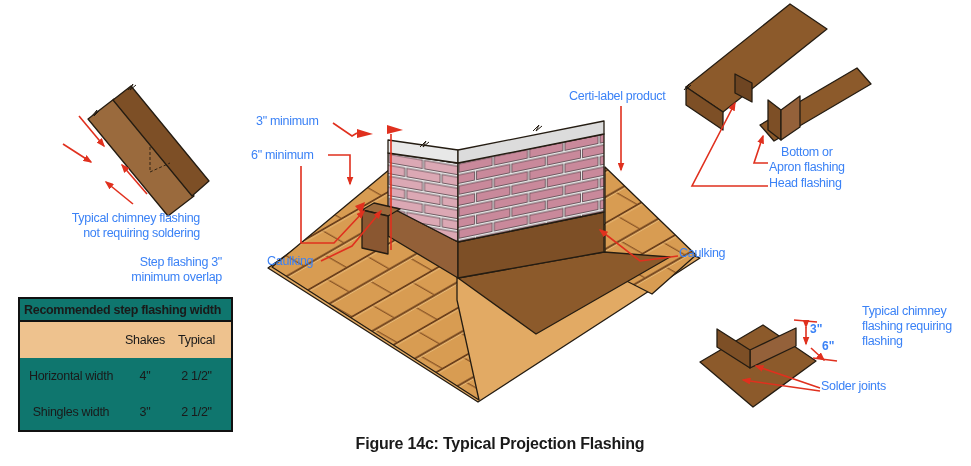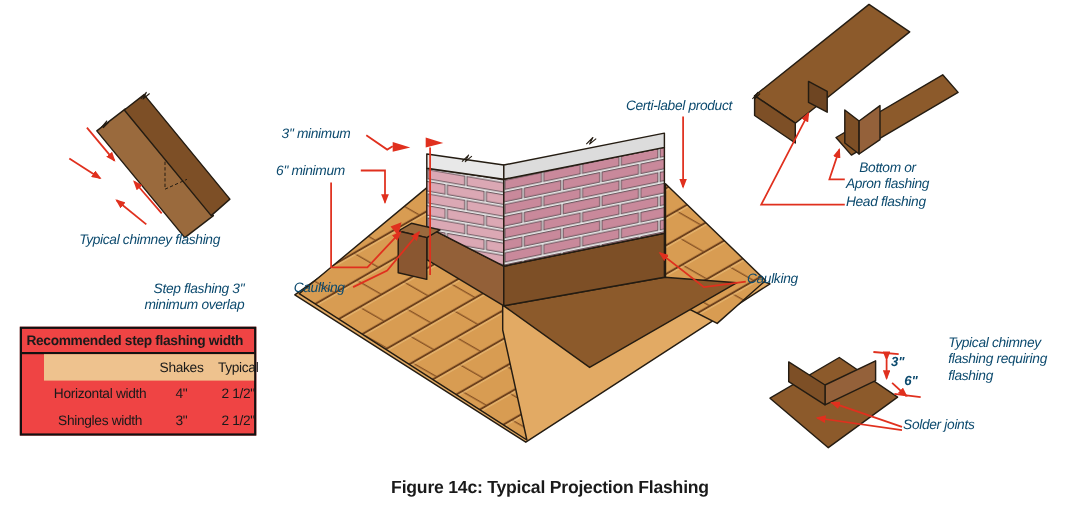--- a/index.html
+++ b/index.html
@@ -1,28 +1,28 @@
 <!DOCTYPE html>
 <html><head>
 <meta charset="utf-8">
 <style>
   html,body{margin:0;padding:0;background:#fff;}
   #stage{position:relative;width:971px;height:466px;background:#fff;overflow:hidden;
          font-family:"Liberation Sans",sans-serif;color:#1a1a1a;}
   #art{position:absolute;left:0;top:0;}
   .lbl{position:absolute;font-size:12.5px;line-height:15px;letter-spacing:-0.3px;
-       white-space:nowrap;color:#0c4a6e;font-style:italic;}
+       white-space:nowrap;color:#3b82f6;}
   .lbl-c{text-align:right;}
   .dim{font-size:12px;font-weight:bold;letter-spacing:0;}
   
   #sftable{position:absolute;left:18px;top:297px;width:211px;border:2px solid #111;
-           background:#ef4444;font-size:12.5px;letter-spacing:-0.3px;}
+           background:#0f766e;font-size:12.5px;letter-spacing:-0.3px;}
   #sftable .t-title{font-weight:bold;padding:4px 4px 3px 4px;border-bottom:2px solid #111;
                     font-size:12.5px;white-space:nowrap;}
-  .t-row{display:grid;grid-template-columns:104px 42px 61px;align-items:center;height:24px;margin-left:20px;}
+  .t-row{display:grid;grid-template-columns:104px 42px 61px;align-items:center;height:36px;}
   .t-head{background:#eec28e;}
   .t-c1{text-align:center;padding-right:2px;white-space:nowrap;}
   .t-c2,.t-c3{text-align:center;white-space:nowrap;}
   #figcap{position:absolute;left:270px;top:435px;width:460px;text-align:center;
           font-weight:bold;font-size:16px;letter-spacing:-0.2px;}
 </style>
 </head>
 <body>
 
 <div id="stage">
@@ -130,20 +130,21 @@
       <line x1="806" y1="327" x2="806" y2="344" marker-start="url(#arr)" marker-end="url(#arr)"></line>
       <line x1="813" y1="358" x2="837" y2="361"></line>
       <line x1="811" y1="348" x2="824" y2="360" marker-end="url(#arr)"></line>
       <polyline points="820,388 756,366" marker-end="url(#arr)"></polyline>
       <polyline points="820,391 743,380" marker-end="url(#arr)"></polyline>
     </g>
   </svg>
 
   <div class="lbl lbl-c" style="left:28px;top:211px;width:172px;">
     <div>Typical chimney flashing</div>
+    <div>not requiring soldering</div>
   </div>
   <div class="lbl lbl-c" style="left:50px;top:255px;width:172px;">
     <div>Step flashing 3"</div>
     <div>minimum overlap</div>
   </div>
 
   <div class="lbl" style="left:256px;top:114px;">3" minimum</div>
   <div class="lbl" style="left:251px;top:148px;">6" minimum</div>
   <div class="lbl" style="left:267px;top:254px;">Caulking</div>
   <div class="lbl" style="left:569px;top:89px;">Certi-label product</div>

